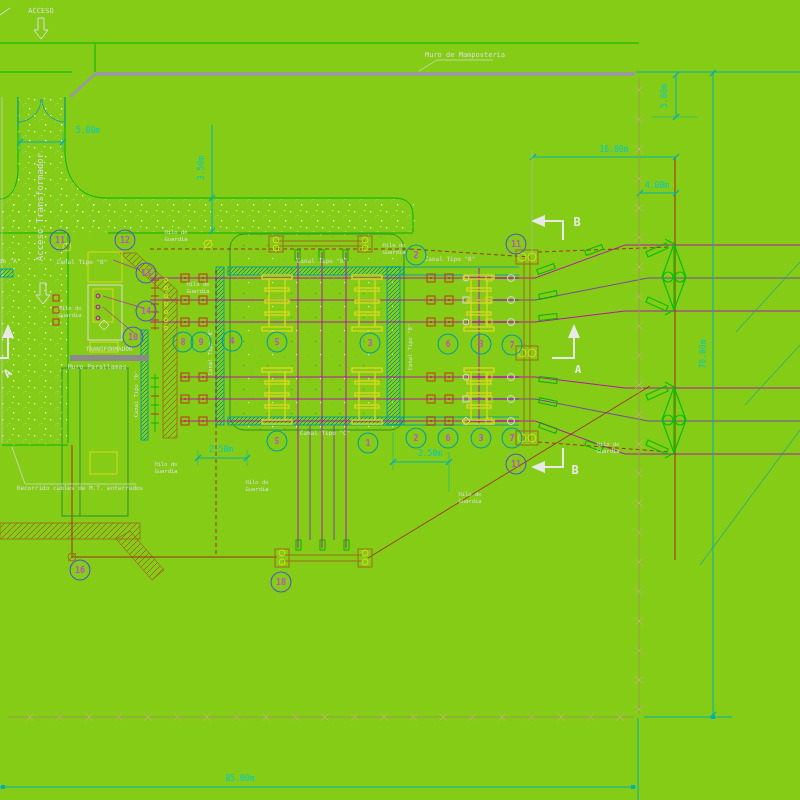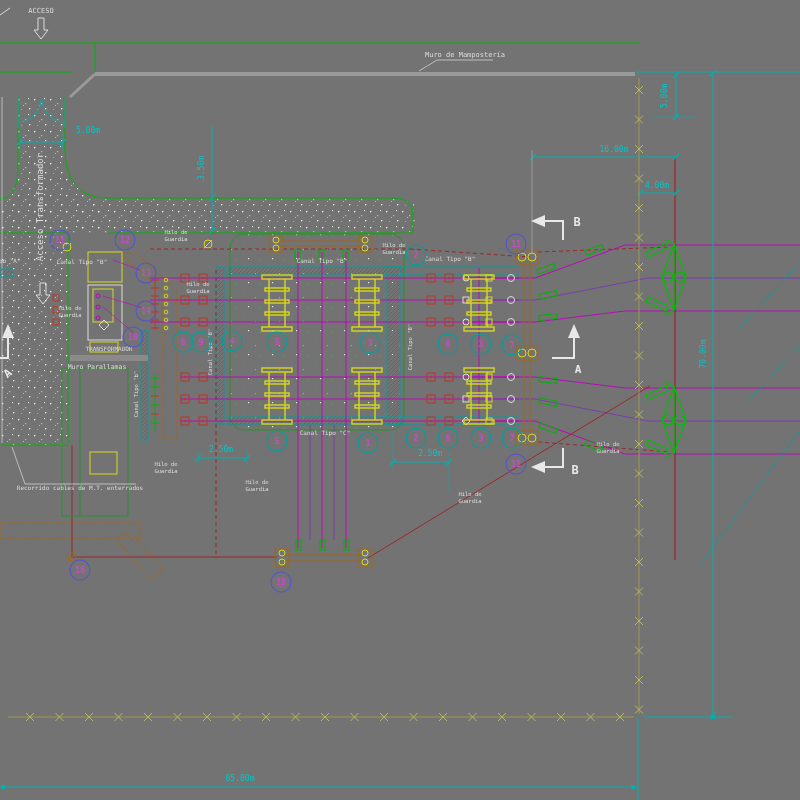--- a/index.html
+++ b/index.html
@@ -1,16 +1,16 @@
 <!DOCTYPE html>
 <html><head>
 <meta charset="utf-8">
 <style>
   html,body{margin:0;padding:0;background:#000;}
-  #stage{width:800px;height:800px;background:#737373;position:relative;overflow:hidden;text-align:right;}
+  #stage{width:800px;height:800px;background:#84cc16;position:relative;overflow:hidden;text-align:right;}
   svg{display:block;}
   text{font-family:"DejaVu Sans Mono","Liberation Mono",monospace;}
   .lbl{fill:#dcdcdc;}
   .dimtxt{fill:#00c8c8;}
   .sec{fill:#e8e8e8;font-weight:bold;}
   .callout-num{font-weight:bold;}
 </style>
 </head>
 <body>
 

